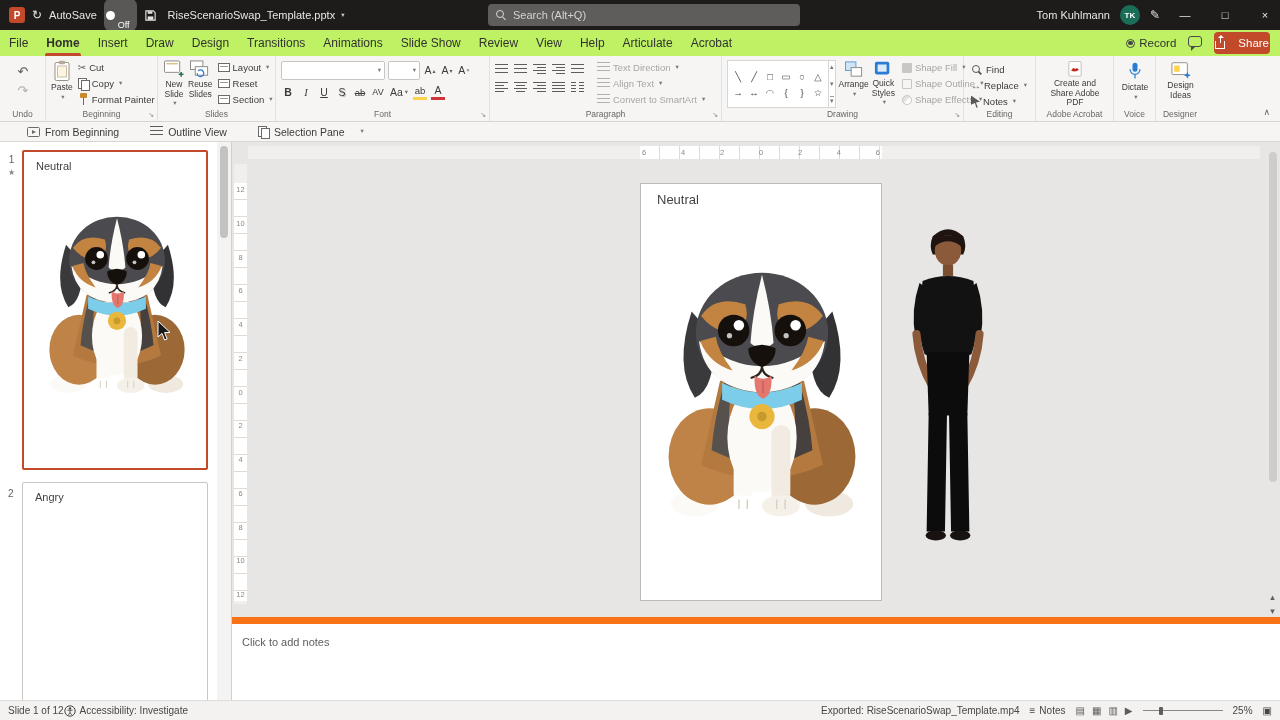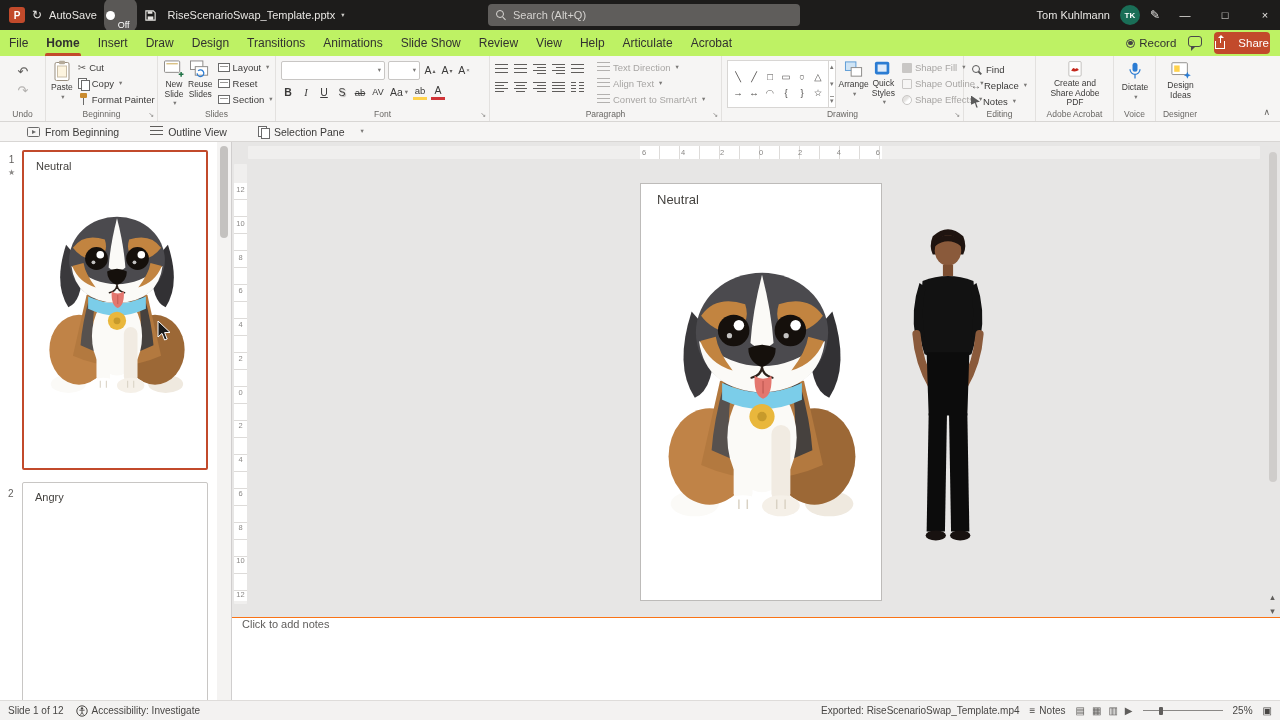--- a/index.html
+++ b/index.html
@@ -124,28 +124,28 @@
 
   .editor{position:absolute;left:232px;top:0;width:1048px;height:558px;background:#e7e6e5;overflow:hidden;}
   .h-ruler{position:absolute;left:16px;top:4px;width:1012px;height:13px;background:#f0efee;border-radius:1px;}
   .h-strip{position:absolute;left:392px;top:0;width:242px;height:13px;background:#fff;display:flex;justify-content:space-between;align-items:center;font-size:7.5px;color:#8a8886;padding:0 2px;background-image:repeating-linear-gradient(to right,transparent 0 19px,#dddbd9 19px 20px);}
   .v-ruler{position:absolute;left:2px;top:22px;width:13px;height:440px;background:#f0efee;border-radius:1px;}
   .v-strip{position:absolute;left:0;top:19px;width:13px;height:418px;background:#fff;display:flex;flex-direction:column;justify-content:space-between;align-items:center;font-size:7.5px;color:#8a8886;padding:2px 0;background-image:repeating-linear-gradient(to bottom,transparent 0 16px,#dddbd9 16px 17px);}
   .slide{position:absolute;left:408px;top:41px;width:242px;height:418px;background:#fff;border:1px solid #bdbbb9;}
   .slide-title{position:absolute;left:16px;top:8px;font-size:13px;color:#44423f;}
   .dog-slide{position:absolute;left:16px;top:52px;width:210px;height:294px;}
   .woman{position:absolute;left:668px;top:78px;width:96px;height:346px;}
-  .notes{position:absolute;left:0;top:475px;width:1048px;height:83px;background:#fff;border-top:1px solid #f97316;padding:0 10px;font-size:11px;color:#605e5c;}
+  .notes{position:absolute;left:0;top:475px;width:1048px;height:83px;background:#fff;border-top:7px solid #f97316;padding:12px 10px;font-size:11px;color:#605e5c;}
   .edscroll{position:absolute;right:2px;top:6px;width:11px;height:468px;}
   .edthumb{position:absolute;left:1.5px;top:4px;width:8px;height:330px;background:#cfcdcb;border-radius:4px;}
   .slide-nav{position:absolute;left:0;right:0;bottom:0;display:flex;flex-direction:column;gap:4px;align-items:center;font-size:9px;color:#605e5c;}
   .cursor{position:absolute;left:157px;top:178px;width:16px;height:22px;}
 
   
-  .statusbar{position:absolute;left:0;top:700px;width:1280px;height:20px;background:#f3f2f1;border-top:1px solid #dedcda;display:flex;align-items:center;font-size:10px;color:#484644;padding:0 8px;gap:12px;}
+  .statusbar{position:absolute;left:0;top:700px;width:1280px;height:20px;background:#f3f2f1;border-top:1px solid #dedcda;display:flex;align-items:center;font-size:10px;color:#484644;padding:0 8px;}
   .sb-item{display:flex;align-items:center;gap:4px;white-space:nowrap;}
   .sb-right{margin-left:auto;display:flex;align-items:center;gap:10px;}
   .vbtns{display:flex;align-items:center;gap:7px;font-size:10px;color:#5f5d5b;}
   .zoom-slider{width:80px;height:10px;position:relative;display:inline-block;}
   .zoom-slider::before{content:"";position:absolute;left:0;right:0;top:4.5px;height:1px;background:#8a8886;}
   .zhandle{position:absolute;left:16px;top:1px;width:4px;height:8px;background:#605e5c;border-radius:1px;}
   .hidden-defs{position:absolute;width:0;height:0;overflow:hidden;}
 </style>
 </head>
 <body>

